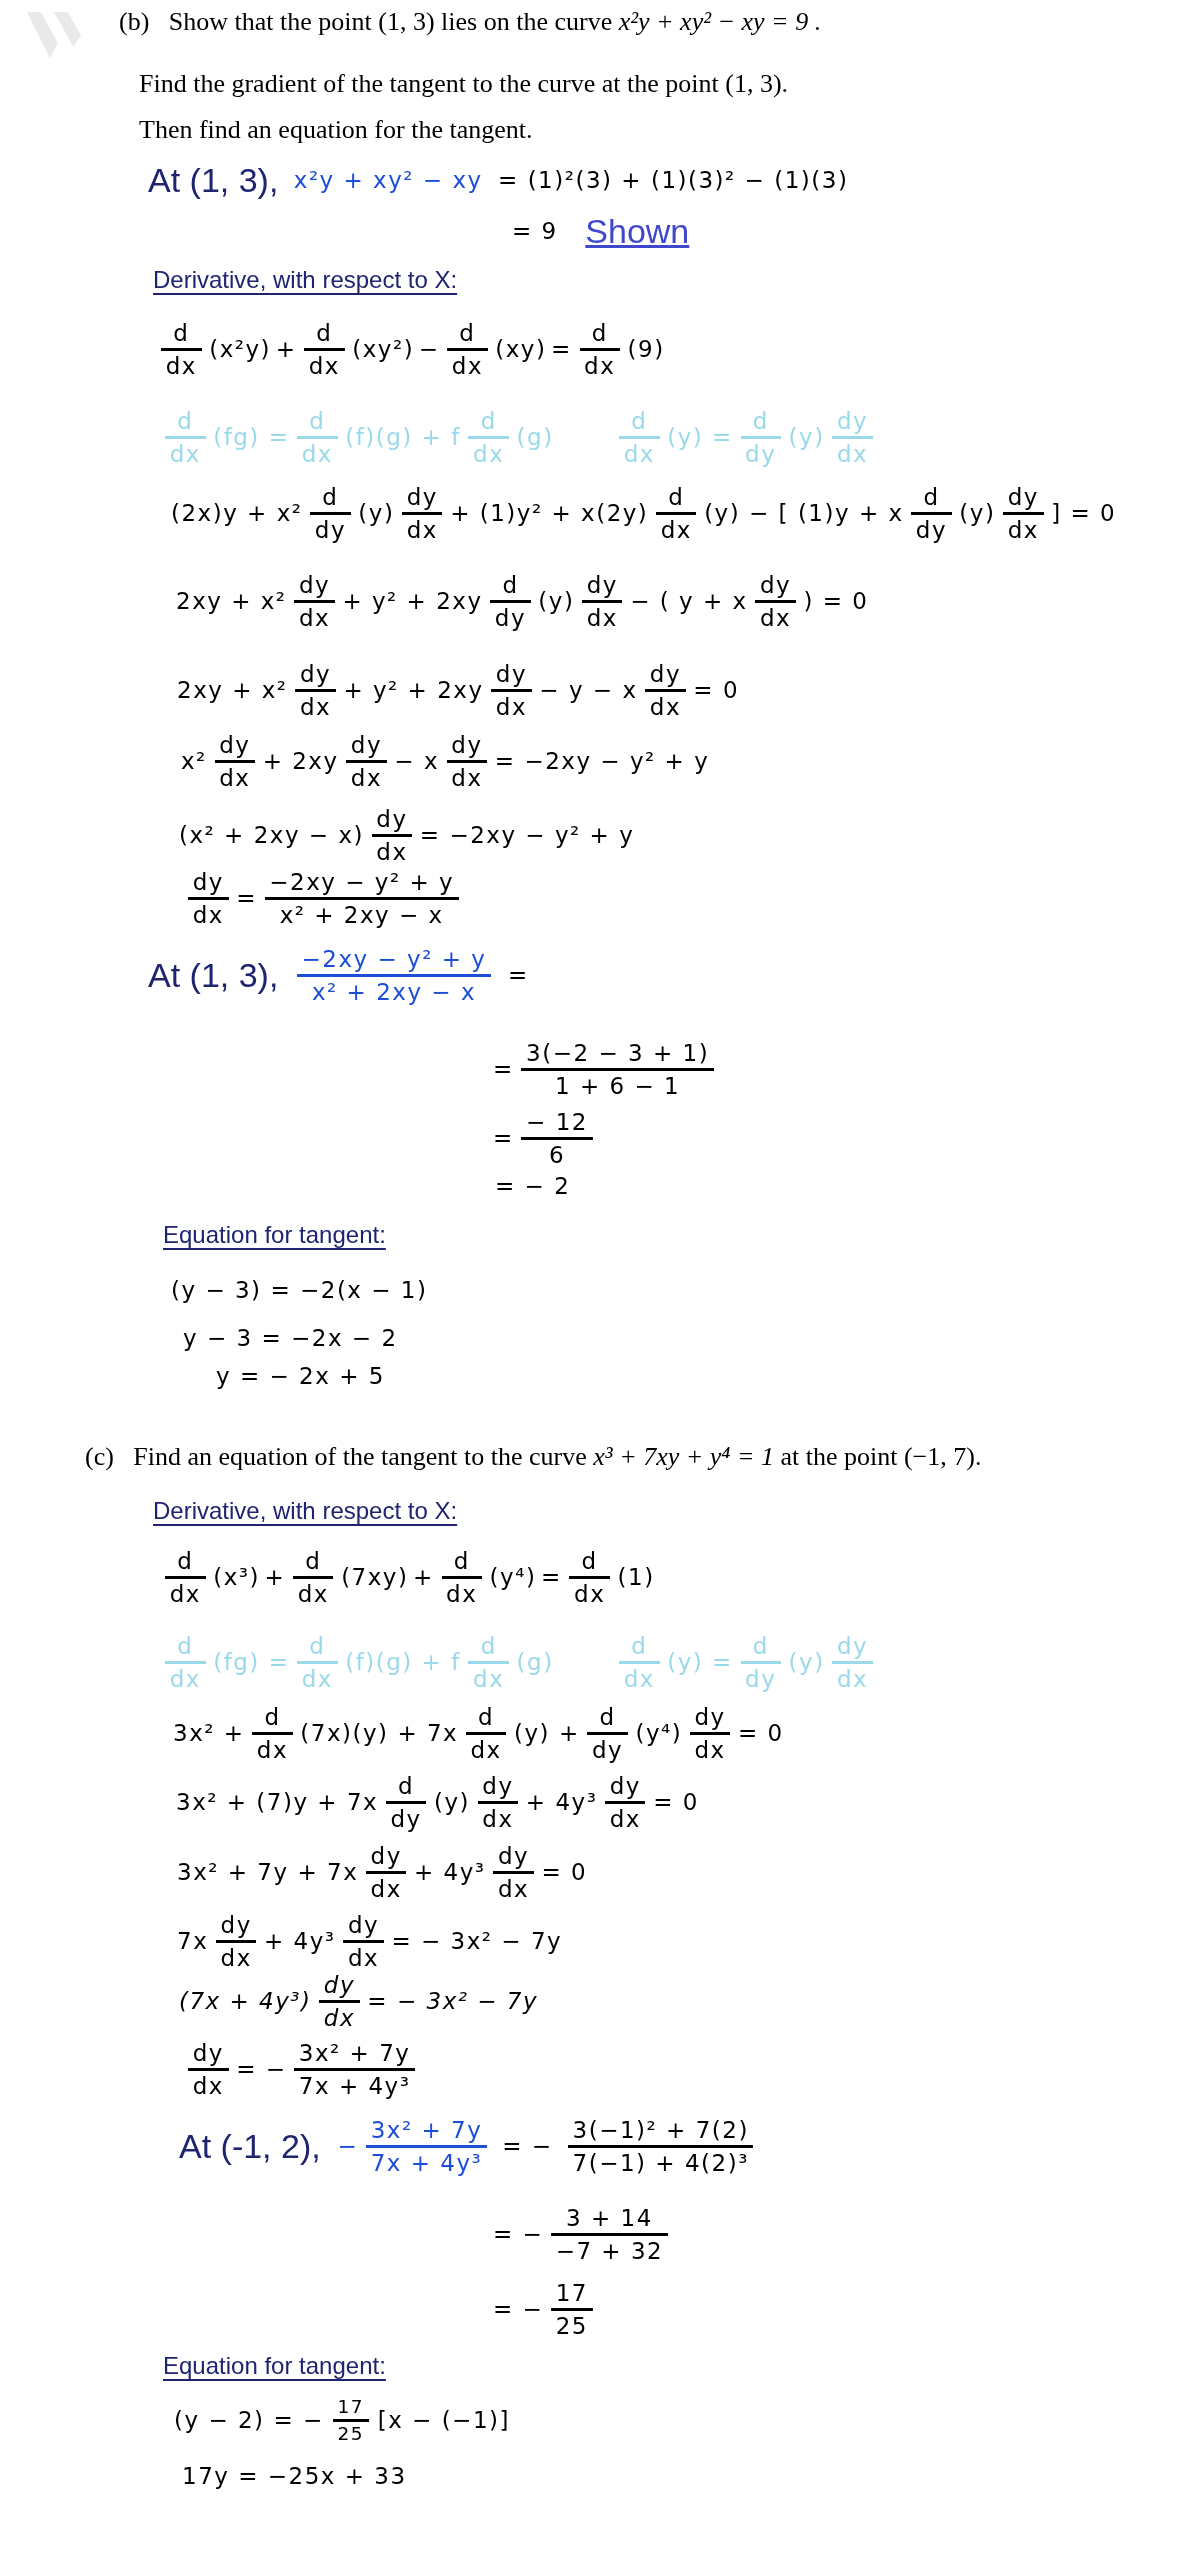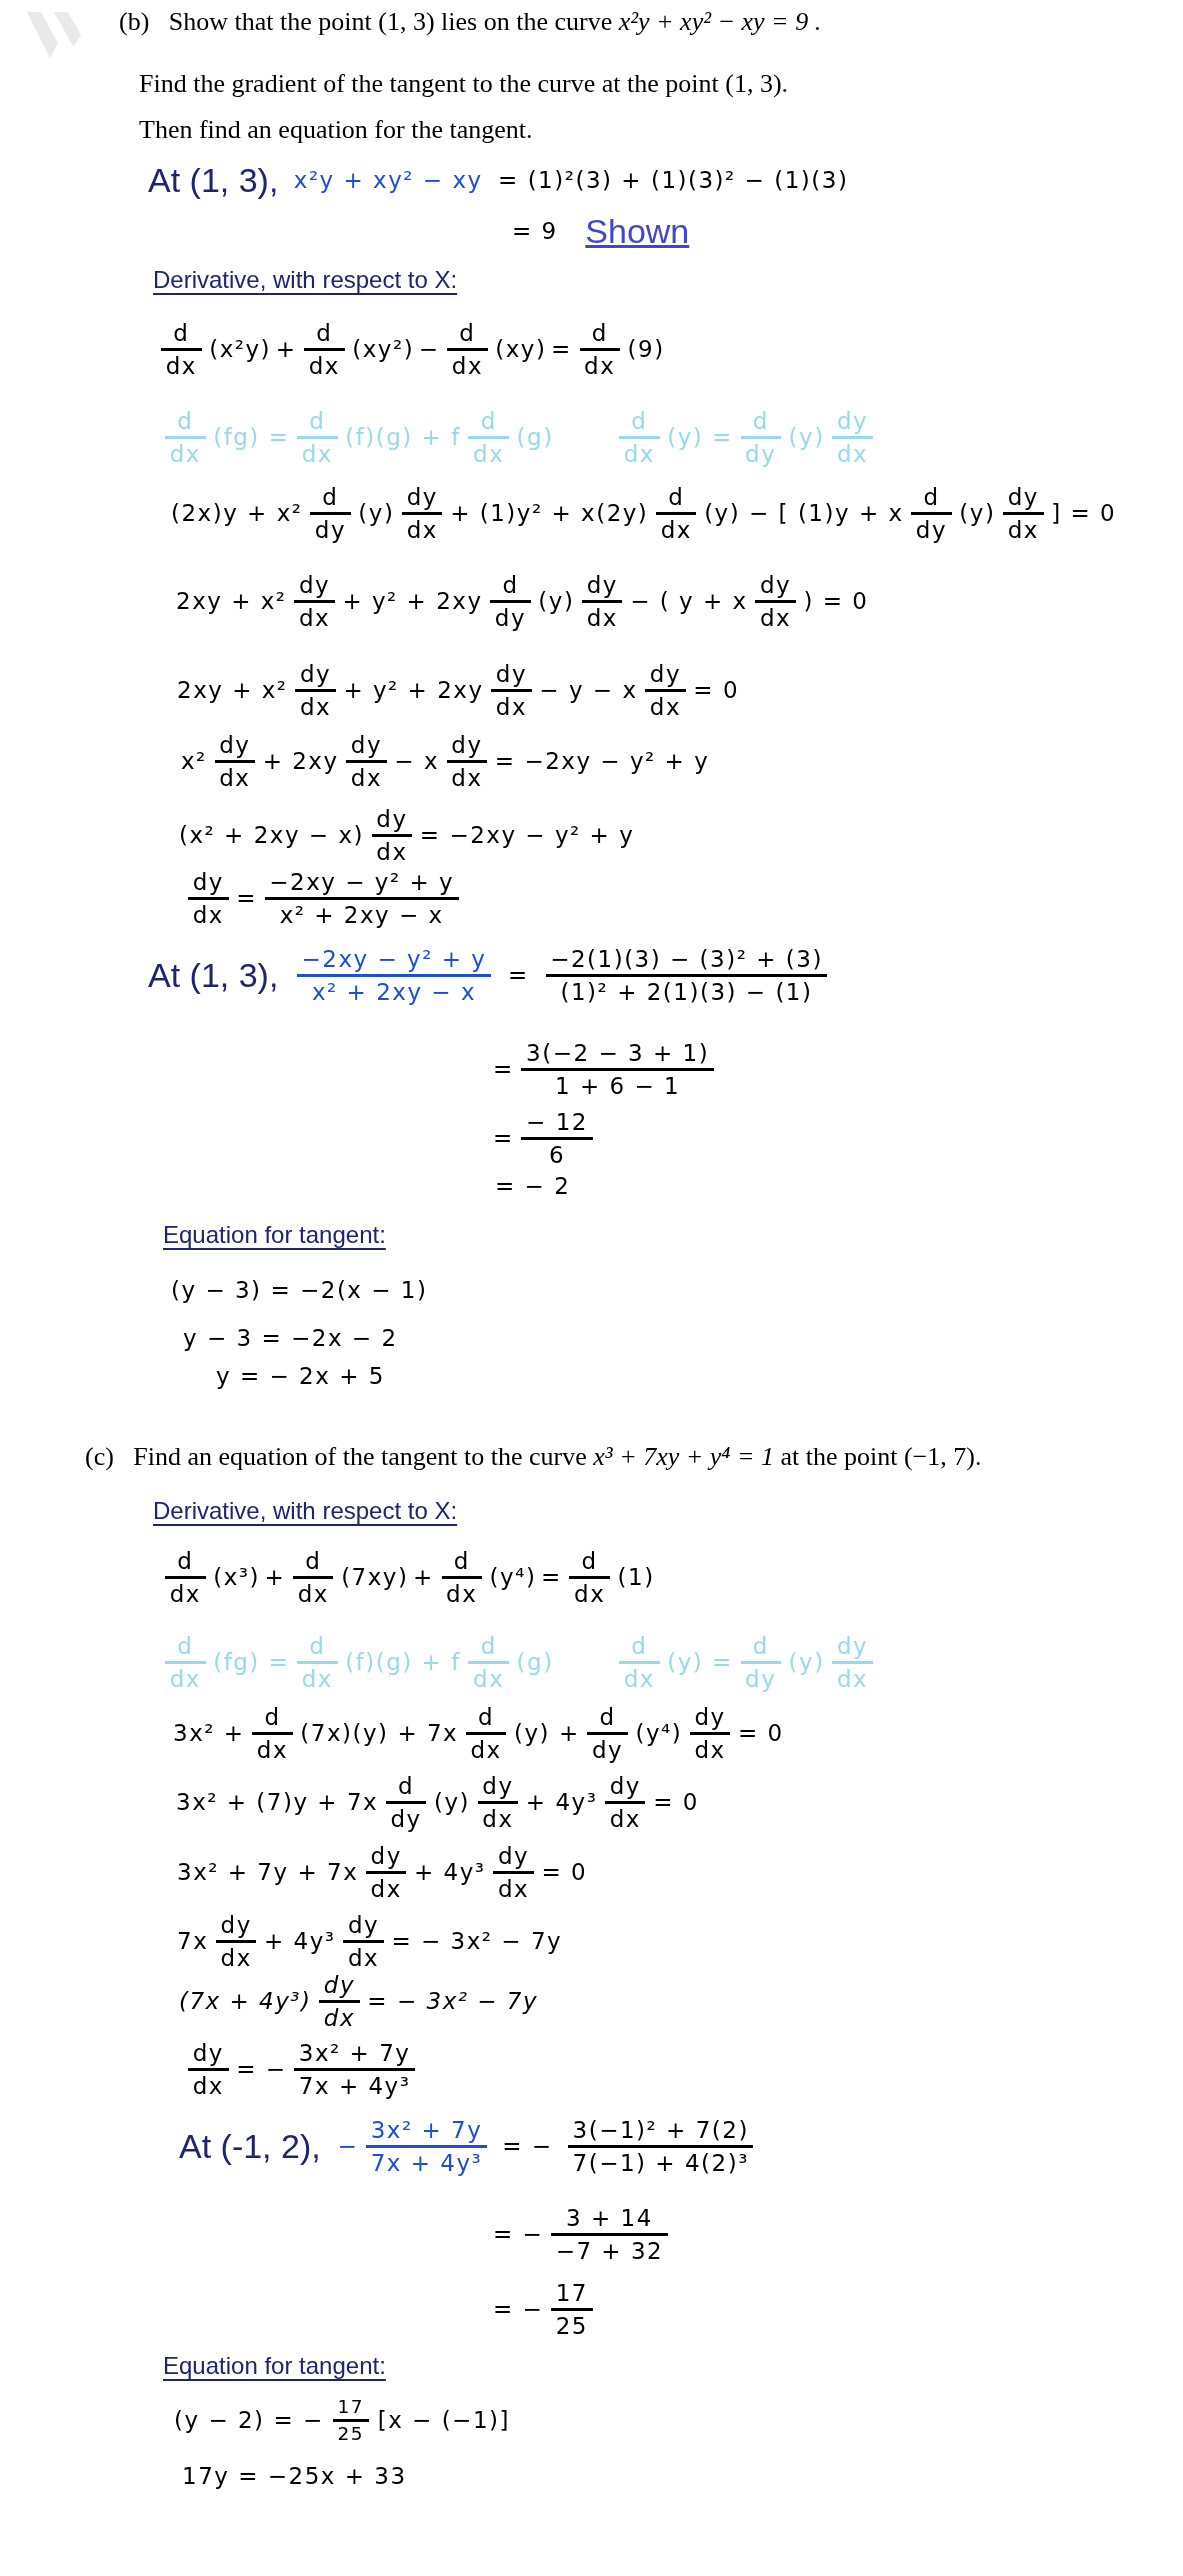--- a/index.html
+++ b/index.html
@@ -249,25 +249,20 @@
 </div>
 
 <div class="abs row" style="left:148px; top:946px;">
   <span class="lab">At (1, 3),</span>
   <span class="frac hw dark" style="margin-left:14px;">
       <span class="n">−2xy − y² + y</span>
       <span class="bar"></span>
       <span class="d">x² + 2xy − x</span>
     </span>
   <span class="hw" style="margin:0 9.2px;">=</span>
-  <span class="frac hw">
-      <span class="n">−2(1)(3) − (3)² + (3)</span>
-      <span class="bar"></span>
-      <span class="d">(1)² + 2(1)(3) − (1)</span>
-    </span>
 </div>
 <div class="abs row hw" style="left:493px; top:1040px;">
   <span>=</span>
   <span class="frac">
       <span class="n">3(−2 − 3 + 1)</span>
       <span class="bar"></span>
       <span class="d">1 + 6 − 1</span>
     </span>
 </div>
 <div class="abs row hw" style="left:493px; top:1109px;">

